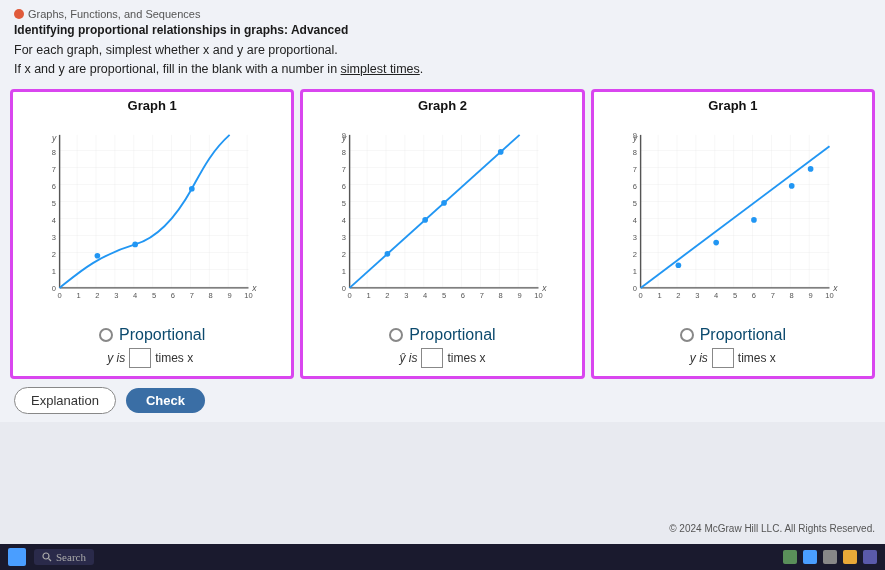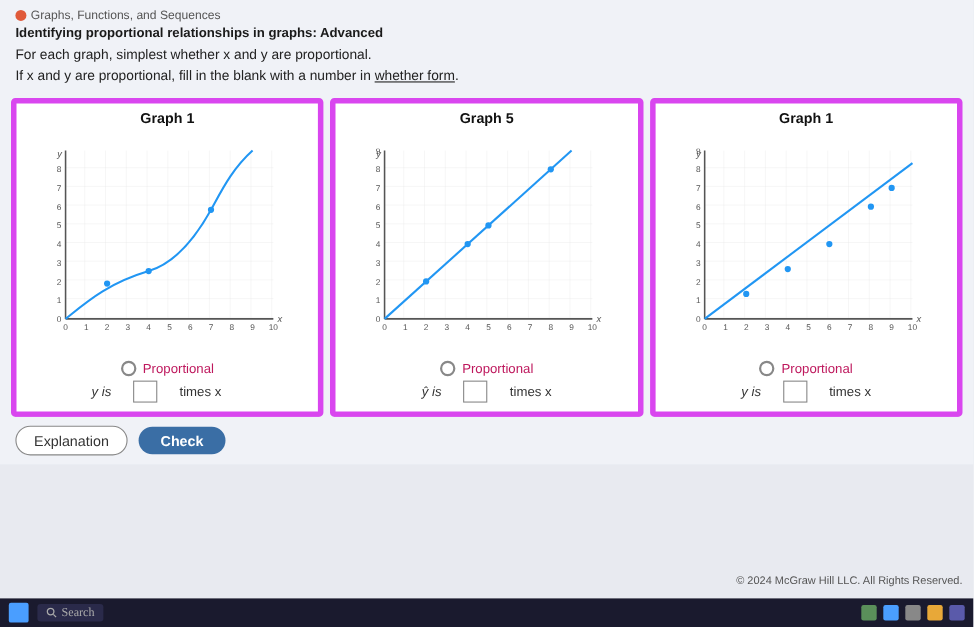--- a/index.html
+++ b/index.html
@@ -53,21 +53,21 @@
     }
     .graphs-row {
       display: flex;
       flex-direction: row;
       gap: 6px;
       padding: 6px 10px 0 10px;
       flex: 1;
     }
     .graph-panel {
       background: white;
-      border: 5px solid #d946ef;
+      border: 3px solid #d946ef;
       border-radius: 4px;
       display: flex;
       flex-direction: column;
       align-items: center;
       flex: 1;
       padding: 6px 4px 8px 4px;
     }
     .graph-title {
       font-size: 13px;
       font-weight: bold;
@@ -83,36 +83,36 @@
     }
     svg.graph {
       width: 100%;
       height: 170px;
     }
     .radio-row {
       display: flex;
       align-items: center;
       gap: 6px;
       margin-top: 6px;
-      font-size: 12px;
-      color: #be185d;
+      font-size: 16px;
+      color: #0c4a6e;
     }
     .radio-circle {
       width: 14px;
       height: 14px;
       border-radius: 50%;
       border: 2px solid #888;
       background: white;
       display: inline-block;
       flex-shrink: 0;
     }
     .times-row {
       display: flex;
       align-items: center;
-      gap: 20px;
+      gap: 4px;
       margin-top: 4px;
       font-size: 12px;
       color: #333;
     }
     .times-box {
       width: 22px;
       height: 20px;
       border: 1.5px solid #888;
       background: white;
       display: inline-block;
@@ -202,21 +202,21 @@
 
 <div class="main-container">
   <div class="header">
     <div class="breadcrumb">
       <span class="breadcrumb-dot"></span>
       <span>Graphs, Functions, and Sequences</span>
     </div>
     <div class="page-title">Identifying proportional relationships in graphs: Advanced</div>
     <div class="instructions">
       <span>For </span><span>each graph, simplest whether x and y are proportional.</span><br>
-      <span>If </span><span>x and y are proportional, fill in the blank with a number in </span><span class="underline">whether form</span><span>.</span>
+      <span>If </span><span>x and y are proportional, fill in the blank with a number in </span><span class="underline">simplest times</span><span>.</span>
     </div>
   </div>
 
   <div class="graphs-row">
 
     <div class="graph-panel">
       <div class="graph-title">Graph 1</div>
       <div class="graph-svg-container">
         <svg class="graph" viewBox="0 0 240 180">
 
@@ -269,21 +269,21 @@
       </div>
       <div class="times-row">
         <span class="italic-y">y is</span>
         <span class="times-box"></span>
         <span>times x</span>
         <span class="italic-x"></span>
       </div>
     </div>
 
     <div class="graph-panel">
-      <div class="graph-title">Graph 5</div>
+      <div class="graph-title">Graph 2</div>
       <div class="graph-svg-container">
         <svg class="graph" viewBox="0 0 240 180">
           <defs>
             <pattern id="grid2" width="20" height="18" patternUnits="userSpaceOnUse">
               <path d="M 20 0 L 0 0 0 18" fill="none" stroke="#ddd" stroke-width="0.5"></path>
             </pattern>
           </defs>
           <rect x="22" y="2" width="200" height="162" fill="url(#grid2)"></rect>
           <line x1="22" y1="164" x2="222" y2="164" stroke="#555" stroke-width="1.5"></line>
           <line x1="22" y1="2" x2="22" y2="164" stroke="#555" stroke-width="1.5"></line>

